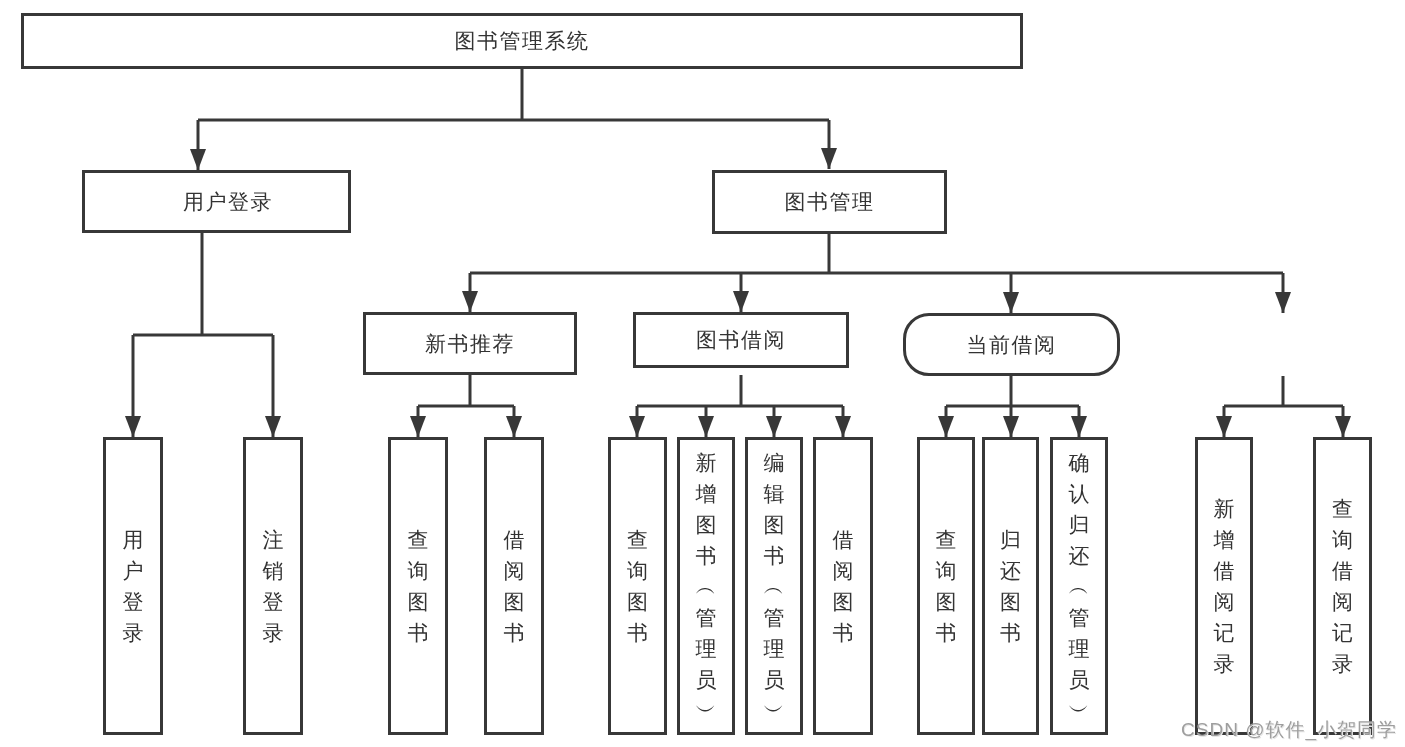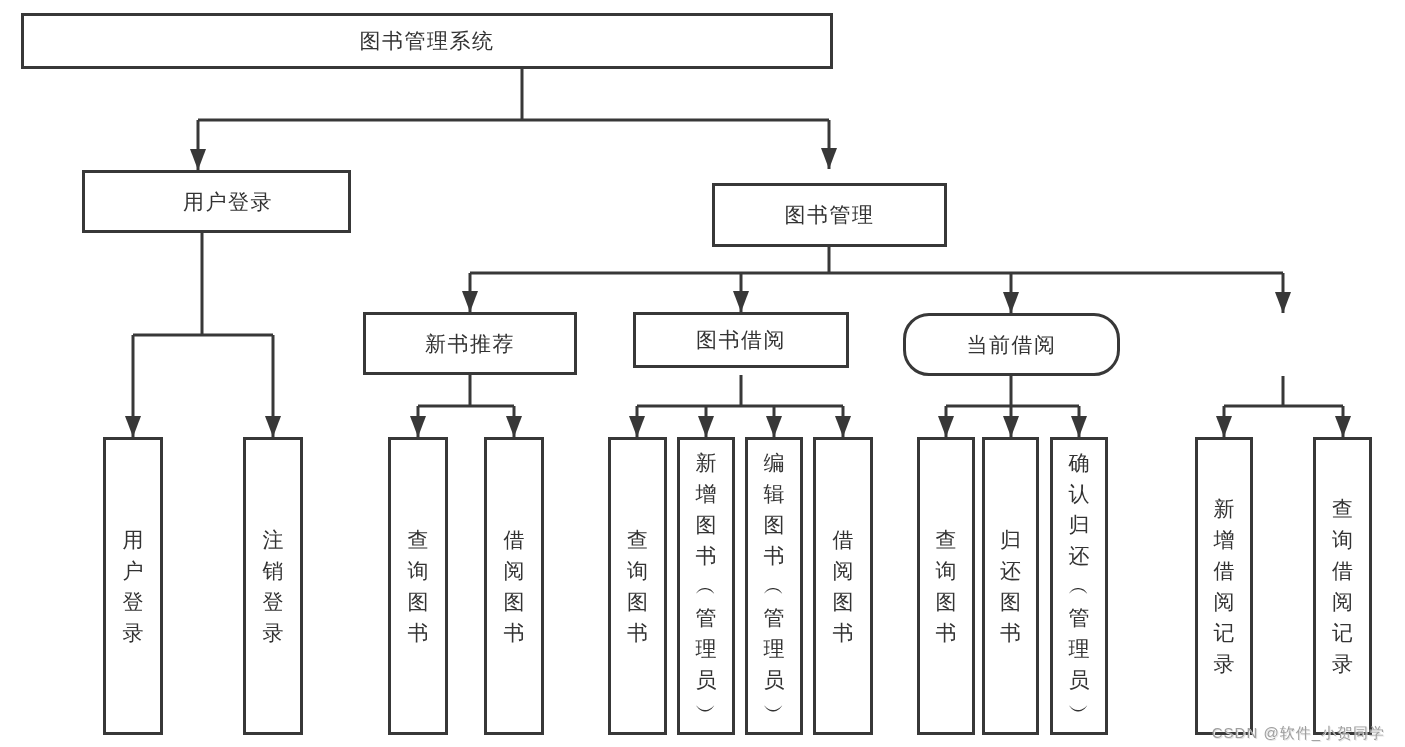--- a/index.html
+++ b/index.html
@@ -13,22 +13,22 @@
   .node{
     position:absolute;box-sizing:border-box;
     background:#fff;border:3px solid var(--line,#383838);
     display:flex;align-items:center;justify-content:center;
     font-size:21px;letter-spacing:1.5px;color:var(--text,#333333);
   }
   .leaf{letter-spacing:0;}
   .vlabel{display:flex;flex-direction:column;align-items:center;justify-content:center;}
   .vchar{display:block;line-height:31px;font-size:21px;}
   .watermark{
-    position:absolute;right:20px;bottom:4px;z-index:5;
-    font-size:15px;letter-spacing:1px;
+    position:absolute;right:8px;bottom:4px;z-index:5;
+    font-size:19px;letter-spacing:1px;
     color:var(--wm,#9e9e9e);
     text-shadow:1px 1px 0 #e6e6e6;
   }
 </style>
 </head>
 <body>
 
 <div class="canvas">
 
   <svg class="wires" viewBox="0 0 1405 747" xmlns="http://www.w3.org/2000/svg">
@@ -67,28 +67,28 @@
       <path d="M946 406 V437" marker-end="url(#ah)"></path>
       <path d="M1011 406 V437" marker-end="url(#ah)"></path>
       <path d="M1079 406 V437" marker-end="url(#ah)"></path>
 
       <path d="M1283 376 V406 M1224 406 H1343"></path>
       <path d="M1224 406 V437" marker-end="url(#ah)"></path>
       <path d="M1343 406 V437" marker-end="url(#ah)"></path>
     </g>
   </svg>
 
-  <div class="node" style="left:21px;top:13px;width:812px;height:56px;text-align:center;">
+  <div class="node" style="left:21px;top:13px;width:1002px;height:56px;text-align:center;">
     <span>图书管理系统</span>
   </div>
 
   <div class="node" style="left:82px;top:170px;width:269px;height:63px;padding-left:23px;">
     <span>用户登录</span>
   </div>
-  <div class="node" style="left:712px;top:183px;width:235px;height:64px;">
+  <div class="node" style="left:712px;top:170px;width:235px;height:64px;">
     <span>图书管理</span>
   </div>
 
   <div class="node" style="left:363px;top:312px;width:214px;height:63px;">
     <span>新书推荐</span>
   </div>
   <div class="node" style="left:633px;top:312px;width:216px;height:56px;">
     <span>图书借阅</span>
   </div>
   <div class="node" style="left:903px;top:313px;width:217px;height:63px;border-radius:26px;">

